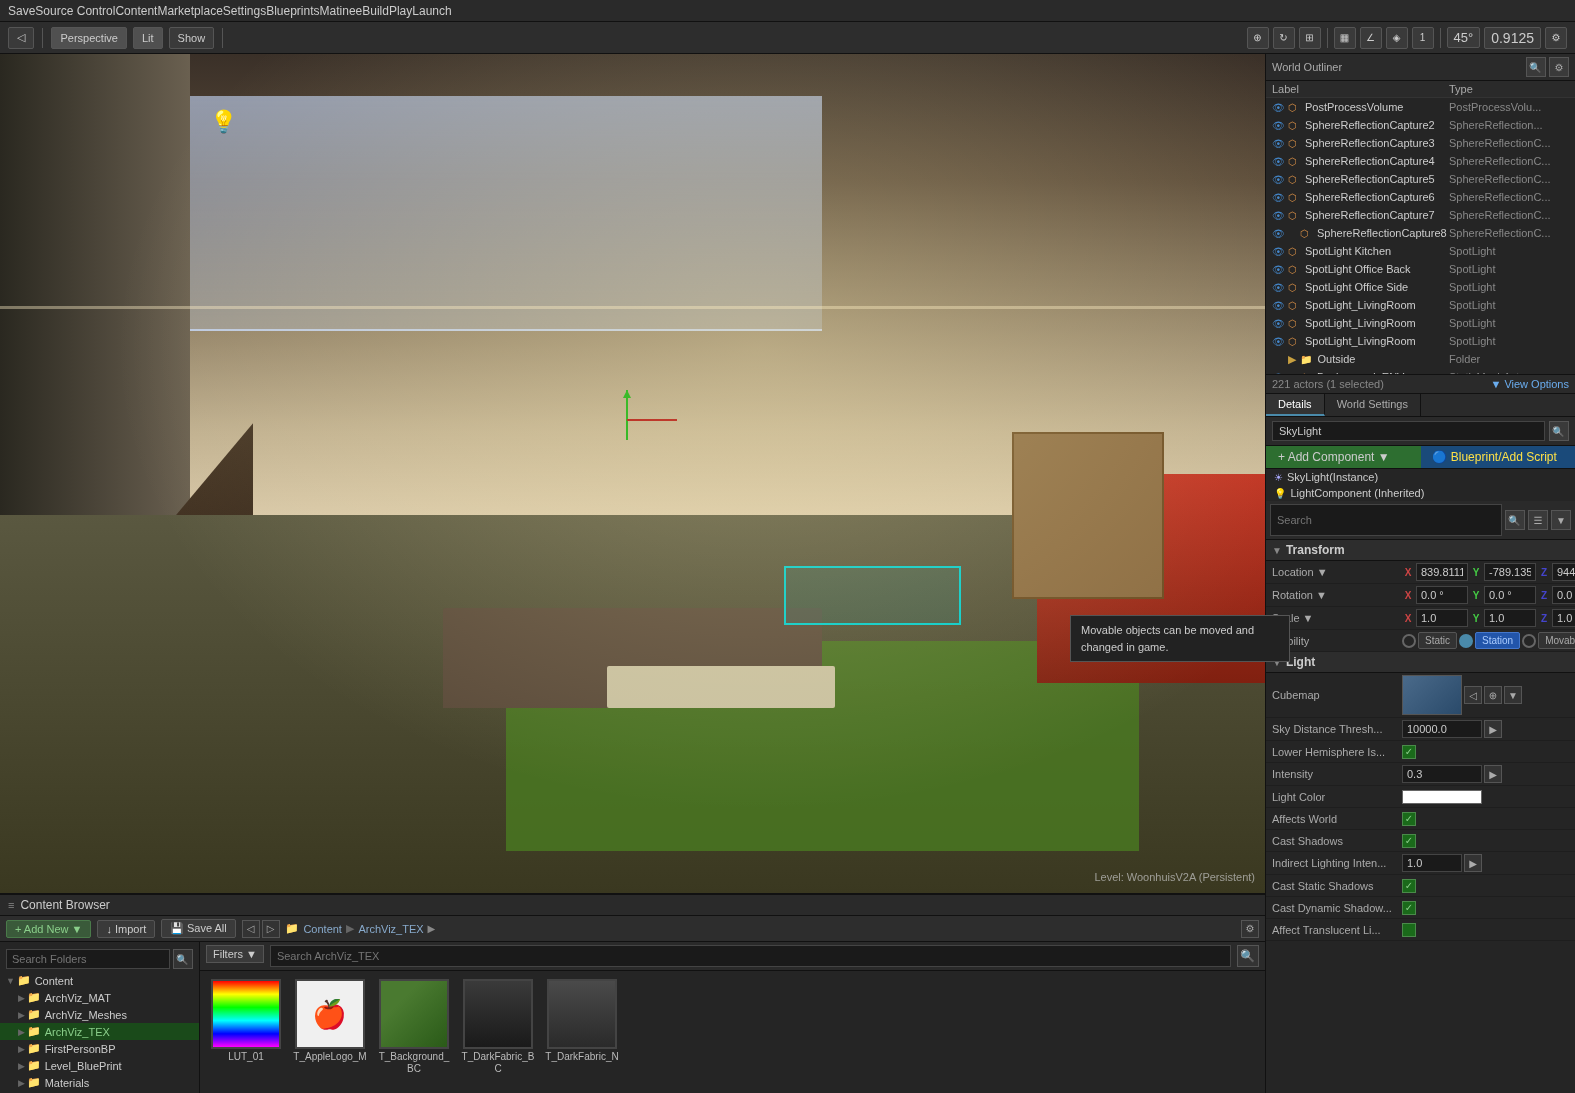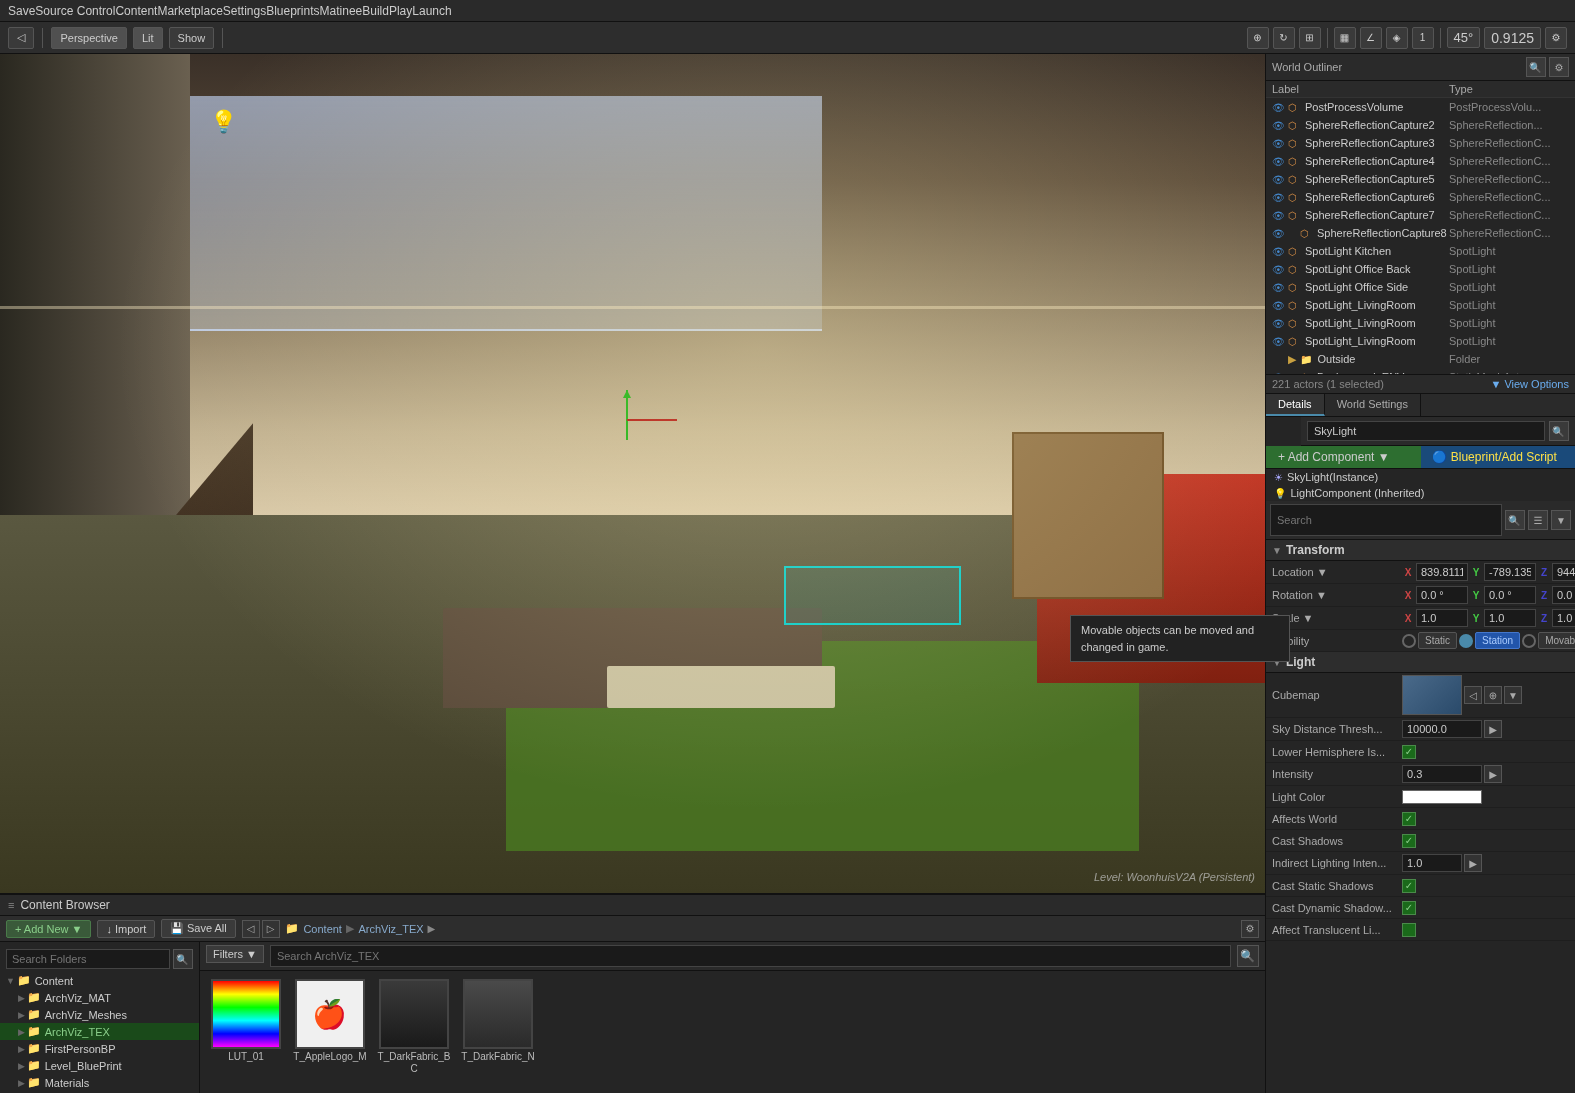--- a/index.html
+++ b/index.html
@@ -89,21 +89,21 @@
     .gizmo-y { position: absolute; left: 50%; top: 0; width: 2px; height: 50px; background: #00aa00; transform: translateX(-50%); }
     .gizmo-x { position: absolute; left: 50%; top: 50%; width: 50px; height: 2px; background: #aa0000; transform: translateY(-50%); }
     .gizmo-tip { position: absolute; left: 50%; top: 0; transform: translateX(-50%); width: 0; height: 0; border-left: 4px solid transparent; border-right: 4px solid transparent; border-bottom: 8px solid #00aa00; }
 
     .vp-bulb-icon {
       position: absolute; top: 55px; left: 210px;
       width: 20px; height: 30px; color: #ddd; font-size: 22px; text-align: center;
     }
     .vp-level-label {
       position: absolute; bottom: 10px; right: 10px;
-      color: rgba(200,200,200,0.7); font-size: 11px; font-style: italic;
+      color: rgba(200,200,200,0.7); font-size: 11px; 
     }
     .vp-selection-box {
       position: absolute; bottom: 32%; left: 62%; width: 14%; height: 7%;
       border: 2px solid #00cccc; background: rgba(0,200,200,0.1);
     }
 
     
     #right-panel { width: 310px; background: #252525; display: flex; flex-direction: column; border-left: 1px solid #111; flex-shrink: 0; }
 
     
@@ -232,21 +232,21 @@
     .asset-label { font-size: 10px; color: #bbb; text-align: center; margin-top: 2px; word-break: break-all; line-height: 1.2; }
 
     
     .thumb-lut { background: linear-gradient(180deg, #ff0000, #ffff00, #00ff00, #00ffff, #0000ff, #ff00ff); }
     .thumb-apple { background: #f0f0f0; display: flex; align-items: center; justify-content: center; }
     .thumb-background { background: linear-gradient(135deg, #4a7a30 30%, #2a5a18 100%); }
     .thumb-dark-fabric { background: linear-gradient(180deg, #3a3a3a, #1a1a1a); }
     .thumb-dark-fabric2 { background: linear-gradient(180deg, #4a4a4a, #2a2a2a); }
     .thumb-fan { background: #1a1a1a; }
 
-    #details-name-row2 { display: flex; align-items: center; padding: 4px 6px; background: #2a2a2a; border-bottom: 1px solid #111; gap: 4px; margin-left: 35px; }
+    #details-name-row2 { display: flex; align-items: center; padding: 4px 6px; background: #2a2a2a; border-bottom: 1px solid #111; gap: 4px; }
 
     .section-collapse { color: #888; font-size: 9px; }
   </style>
 </head>
 <body>
 
 <div id="top-menu">
   <span>Save</span>
   <span>Source Control</span>
   <span>Content</span>
@@ -401,20 +401,24 @@
     <div class="asset-thumb thumb-lut"></div>
     <div class="asset-label">LUT_01</div>
   </div>
               <div class="asset-item">
     <div class="asset-thumb thumb-apple">
                   <span style="font-size:28px;">🍎</span>
                 </div>
     <div class="asset-label">T_AppleLogo_M</div>
   </div>
               <div class="asset-item">
+    <div class="asset-thumb thumb-background"></div>
+    <div class="asset-label">T_Background_BC</div>
+  </div>
+              <div class="asset-item">
     <div class="asset-thumb thumb-dark-fabric"></div>
     <div class="asset-label">T_DarkFabric_BC</div>
   </div>
               <div class="asset-item">
     <div class="asset-thumb thumb-dark-fabric2"></div>
     <div class="asset-label">T_DarkFabric_N</div>
   </div>
             </div>
         </div>
       </div>

